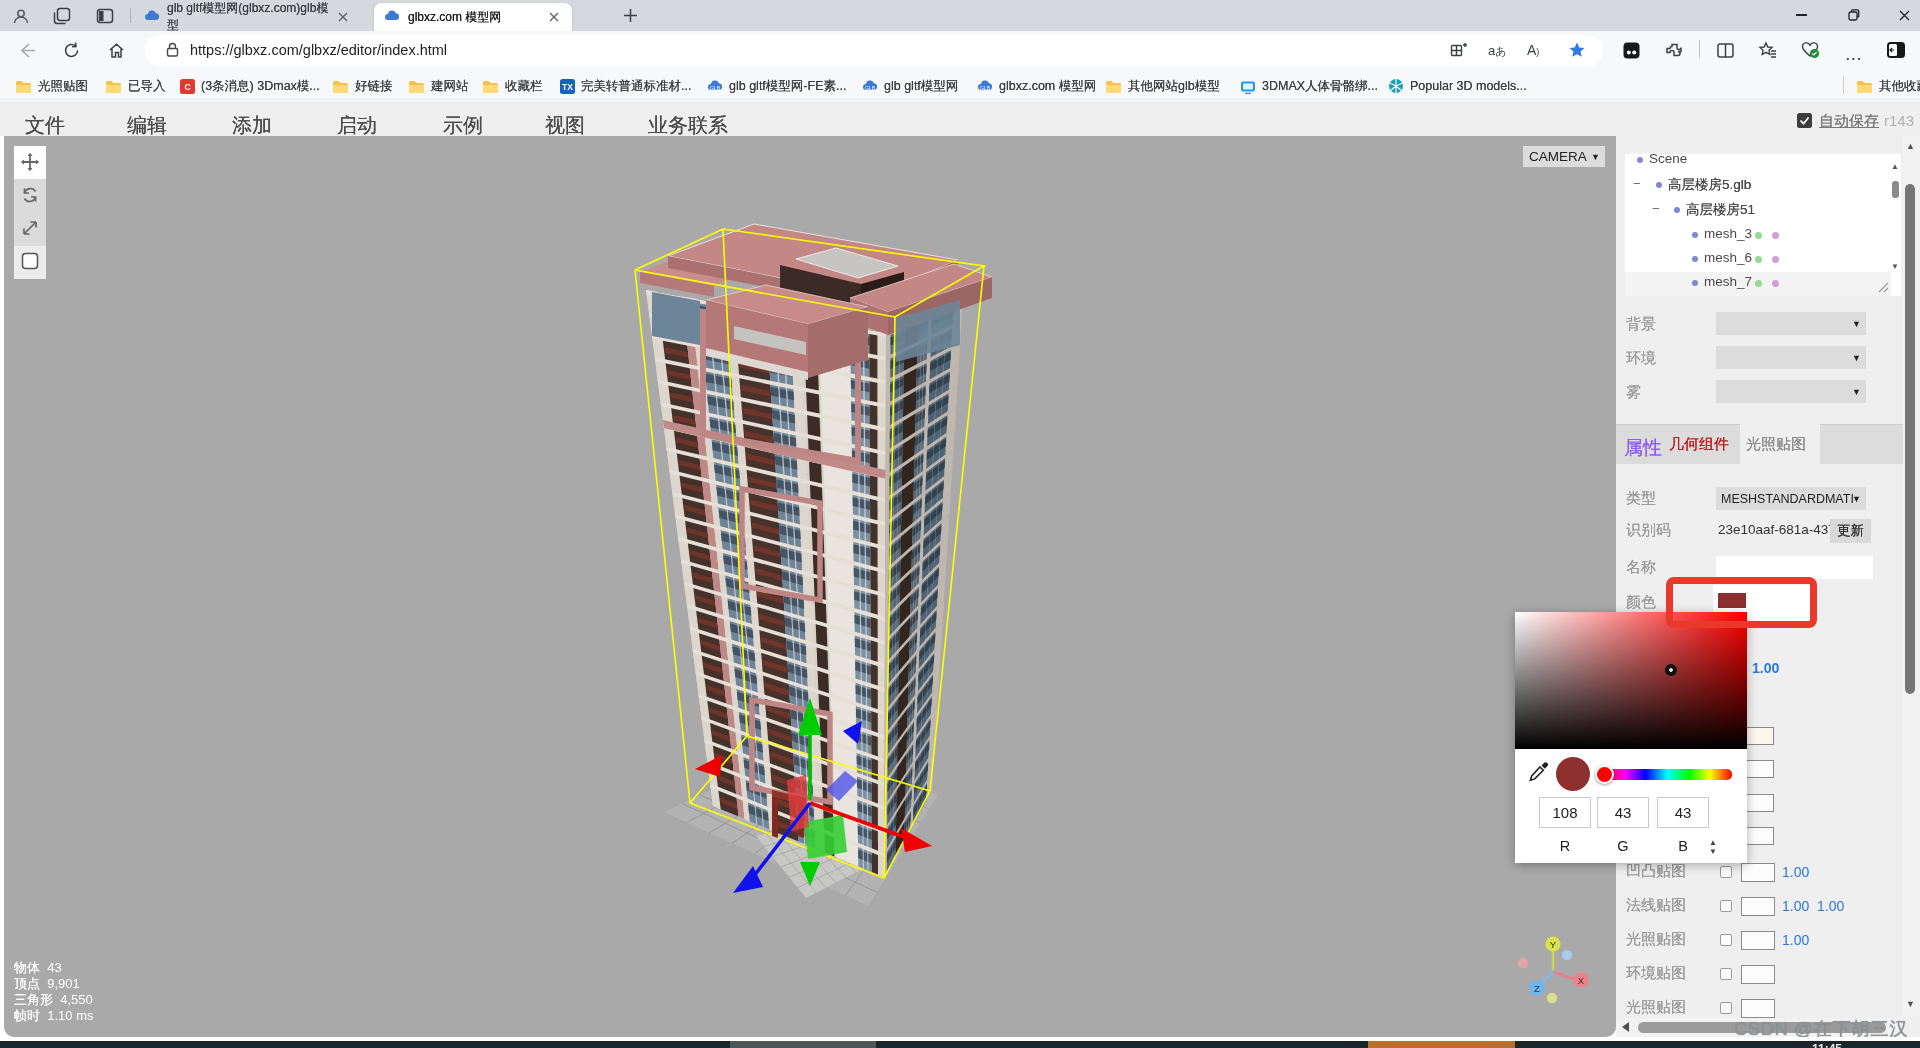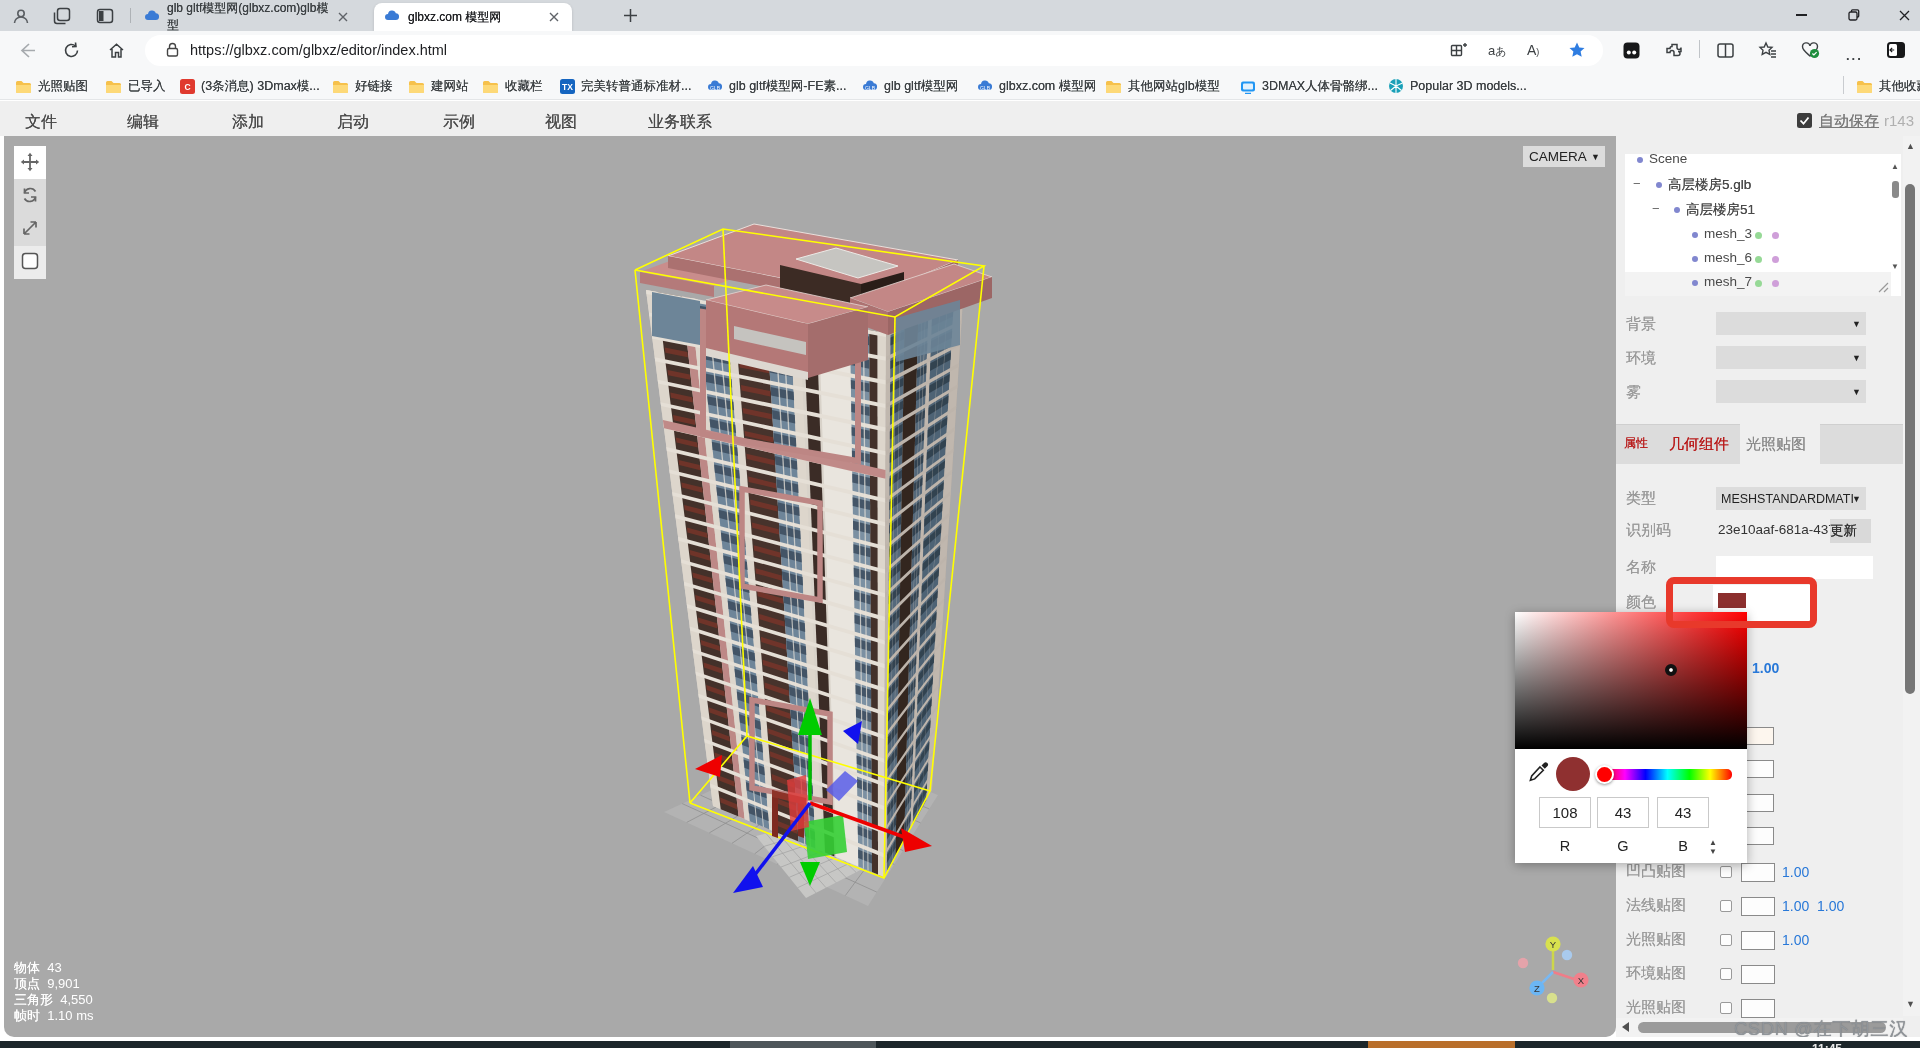--- a/index.html
+++ b/index.html
@@ -7,21 +7,21 @@
 svg{display:block}
 .cjk{text-shadow:0 0 .6px currentColor}
 
 #tabstrip{left:0;top:0;width:1920px;height:31px;background:#d5d9dd}
 #navbar{left:0;top:31px;width:1920px;height:39px;background:#f7f8f9}
 #bookbar{left:0;top:70px;width:1920px;height:30px;background:#f7f8f9;border-bottom:1px solid #e4e6e8}
 #menubar{left:0;top:101px;width:1920px;height:35px;background:#efefef}
 #canvas{left:4px;top:136px;width:1612px;height:901px;background:#a9a9a9;border-radius:0 0 10px 10px}
 #panel{left:1616px;top:136px;width:304px;height:901px;background:#efefef}
 .tab{top:3px;height:28px;border-radius:8px 8px 0 0;font-size:12px;color:#333;display:flex;align-items:center}
-.mi{display:inline-block;color:#4b4b4b;font-size:16px}
+.mi{display:inline-block;color:#4b4b4b;font-size:20px}
 .bk{position:absolute;top:76px;height:20px;display:flex;align-items:center;font-size:12.5px;color:#3c4043;white-space:nowrap}
 .bk svg{margin-right:6px}
 .sel{position:absolute;background:#dcdcdc;color:#222;font-size:13px;display:flex;align-items:center}
 .sel .ch{position:absolute;right:5px;font-size:9px;color:#222}
 .lab{position:absolute;color:#9a9a9a;font-size:15px;white-space:nowrap}
 .treetxt{position:absolute;color:#4a4a4a;font-size:13.5px;white-space:nowrap}
 .dot{position:absolute;border-radius:50%}
 .blue{color:#2878d8;font-size:14px;position:absolute}
 .mapbox{position:absolute;width:34px;height:19px;background:#fdfdfd;border:1px solid #8a8a8a}
 .cb{position:absolute;width:12px;height:12px;background:#fdfdfd;border:1px solid #9a9a9a;border-radius:2px}
@@ -737,28 +737,28 @@
 <div class="lab cjk" style="left:1626px;top:349px">环境</div>
 <div class="sel" style="left:1716px;top:346px;width:150px;height:23px">
     <span class="ch">▼</span>
   </div>
 <div class="lab cjk" style="left:1626px;top:383px">雾</div>
 <div class="sel" style="left:1716px;top:380px;width:150px;height:23px">
     <span class="ch">▼</span>
   </div>
 <div class="abs" style="left:1616px;top:424px;width:287px;height:40px;background:#dcdcdc;border-top:1px solid #cfcfcf"></div>
 <div class="abs" style="left:1740px;top:424px;width:80px;height:40px;background:#efefef"></div>
-<div class="abs cjk" style="left:1624px;top:435px;font-size:12px;color:#b91c1c">属性</div>
+<div class="abs cjk" style="left:1624px;top:435px;font-size:19px;color:#8b5cf6">属性</div>
 <div class="abs cjk" style="left:1669px;top:435px;font-size:15px;color:#b91c1c">几何组件</div>
 <div class="abs cjk" style="left:1746px;top:435px;font-size:15px;color:#8a8a8a">光照贴图</div>
 <div class="lab cjk" style="left:1626px;top:489px">类型</div>
 <div class="sel" style="left:1716px;top:487px;width:150px;height:23px;font-size:12.5px;padding-left:5px">MESHSTANDARDMATI<span class="ch">▼</span></div>
 <div class="lab cjk" style="left:1626px;top:521px">识别码</div>
 <div class="abs" style="left:1718px;top:522px;font-size:13.5px;color:#333">23e10aaf-681a-437</div>
-<div class="abs cjk" style="left:1830px;top:519px;width:41px;height:24px;background:#d9d9d9;font-size:13.5px;color:#333;line-height:24px">更新</div>
+<div class="abs cjk" style="left:1830px;top:519px;width:41px;height:24px;background:#d9d9d9;font-size:13.5px;color:#333;text-align:center;line-height:24px">更新</div>
 <div class="lab cjk" style="left:1626px;top:558px">名称</div>
 <div class="abs" style="left:1716px;top:556px;width:157px;height:23px;background:#fff"></div>
 <div class="abs" style="left:1713px;top:585px;width:99px;height:36px;background:#fff"></div>
 <div class="lab cjk" style="left:1626px;top:593px">颜色</div>
 <div class="abs" style="left:1718px;top:593px;width:28px;height:15px;background:#8c2f2e"></div>
 <div class="abs" style="left:1666px;top:577px;width:151px;height:51px;border:7px solid #e8392b;border-radius:8px;z-index:5"></div>
 <div class="abs" style="left:1747px;top:727px;width:27px;height:18px;background:#fdf6ee;border:1px solid #8a8a8a;border-left:none"></div>
 <div class="abs" style="left:1747px;top:760px;width:27px;height:18px;background:#fdfdfd;border:1px solid #8a8a8a;border-left:none"></div>
 <div class="abs" style="left:1747px;top:794px;width:27px;height:18px;background:#fdfdfd;border:1px solid #8a8a8a;border-left:none"></div>
 <div class="abs" style="left:1747px;top:827px;width:27px;height:18px;background:#fdfdfd;border:1px solid #8a8a8a;border-left:none"></div>

